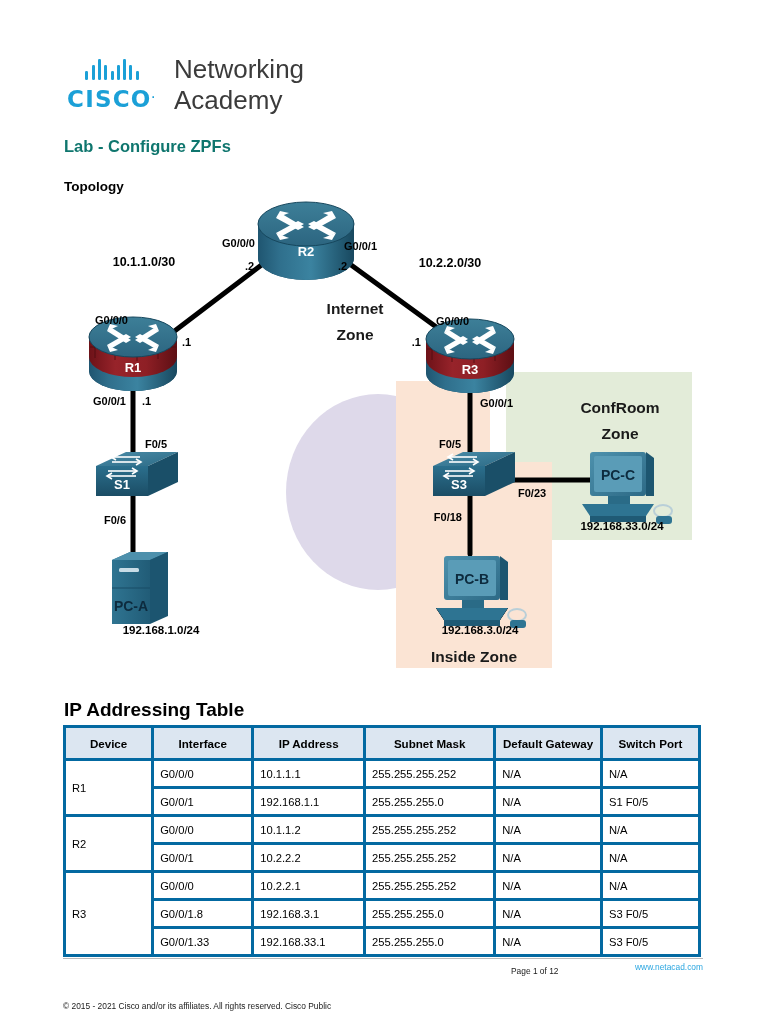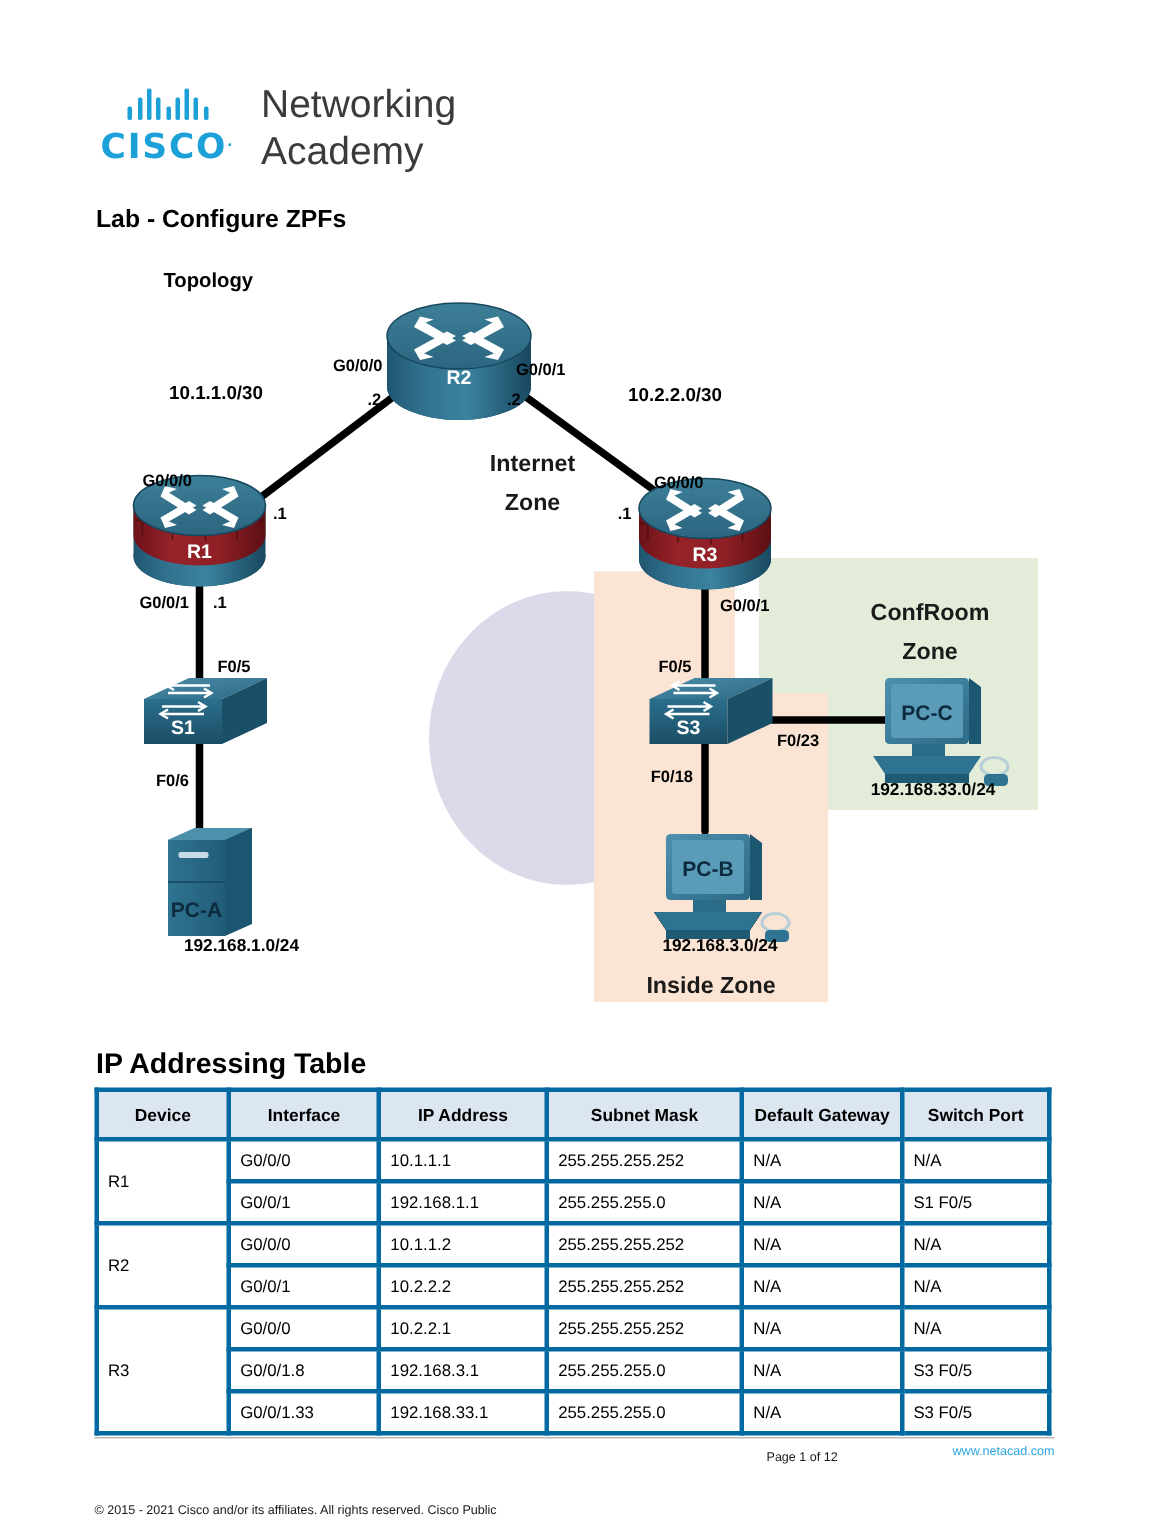--- a/index.html
+++ b/index.html
@@ -80,30 +80,30 @@
     font-weight: 400;
   }
 
   
   .doc-title {
     position: absolute;
     left: 64px;
     top: 137px;
     font-size: 16.5px;
     font-weight: bold;
-    color: #000000;
+    color: #0f766e;
   }
   .section-title {
     position: absolute;
     left: 64px;
     font-size: 13.5px;
     font-weight: bold;
     color: #000;
   }
-  #topology-heading { top: 179px; margin-left: 45px; }
+  #topology-heading { top: 179px; }
   #table-heading { top: 699px; font-size: 19px; }
 
   
   .topology {
     position: absolute;
     left: 0px;
     top: 196px;
     width: 768px;
     height: 488px;
   }

